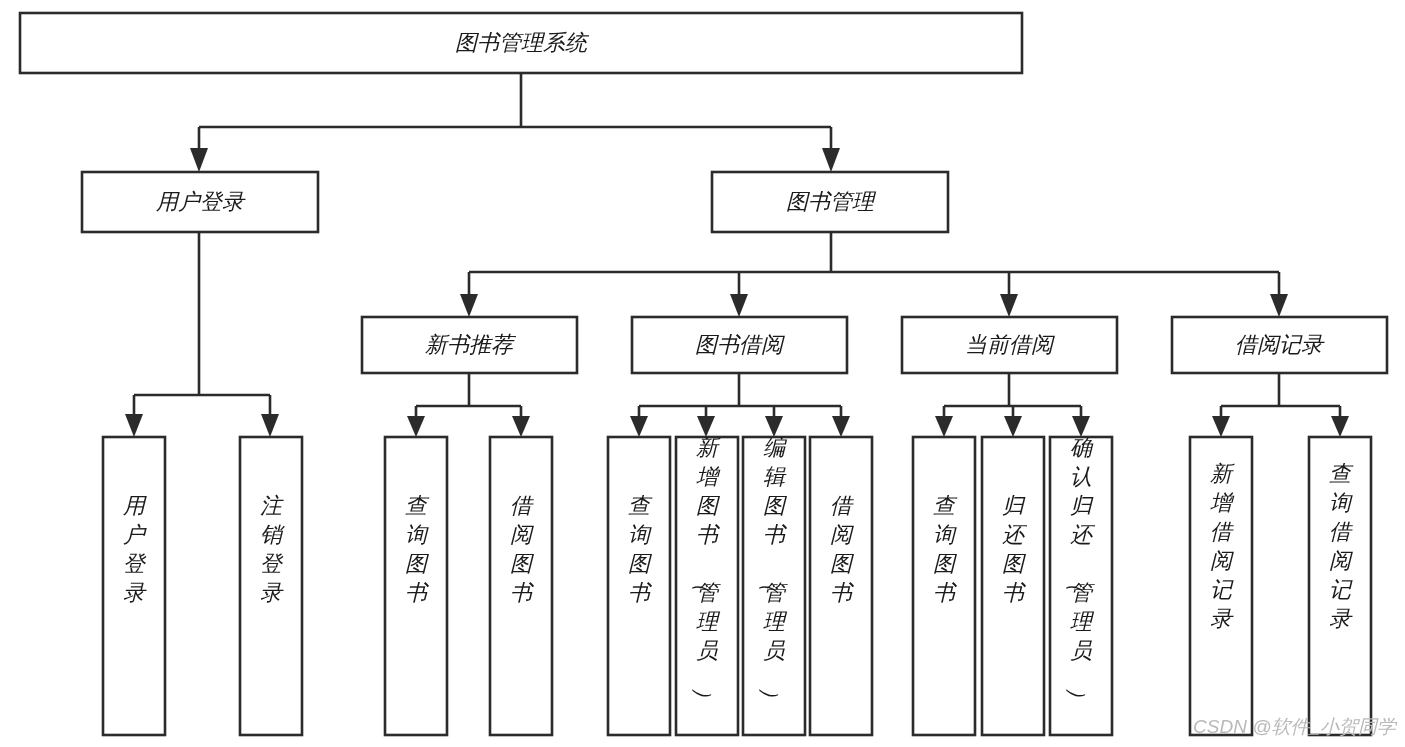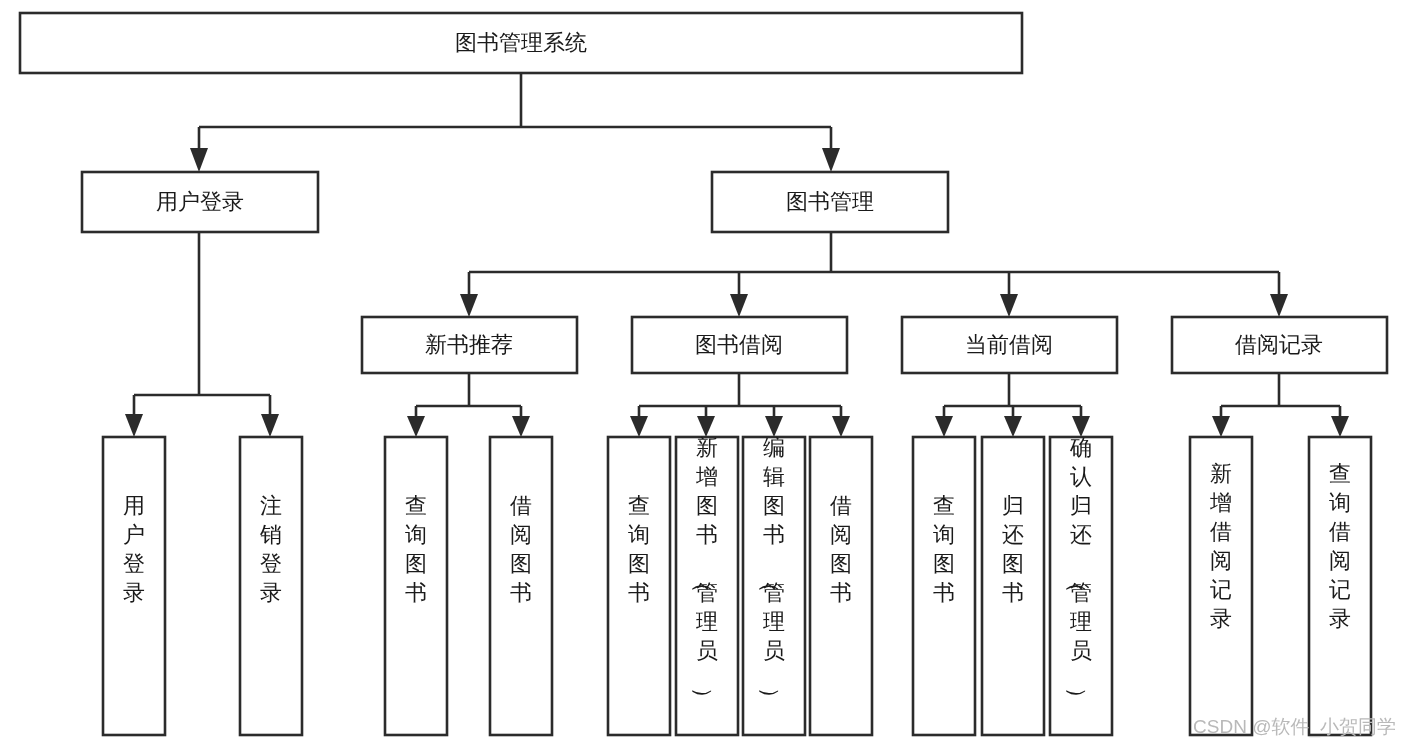--- a/index.html
+++ b/index.html
@@ -13,20 +13,21 @@
     height: 747px;
     font-family: "Liberation Sans", "DejaVu Sans", sans-serif;
     overflow: hidden;
     position: relative;
   }
   #diagram-root {
     position: relative;
     width: 1405px;
     height: 747px;
     background: #ffffff;
+    font-style: italic;
   }
   svg.diagram-canvas {
     position: absolute;
     left: 0;
     top: 0;
     width: 1405px;
     height: 747px;
     display: block;
   }
   .node-box {

